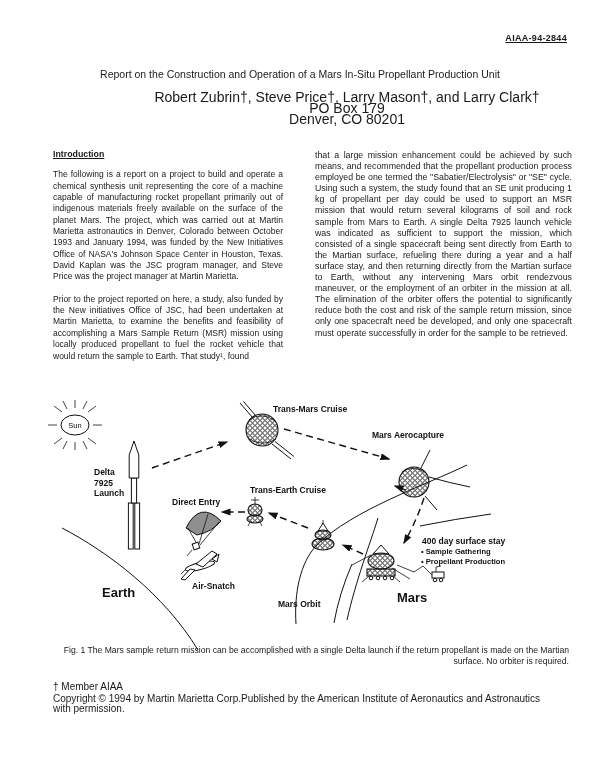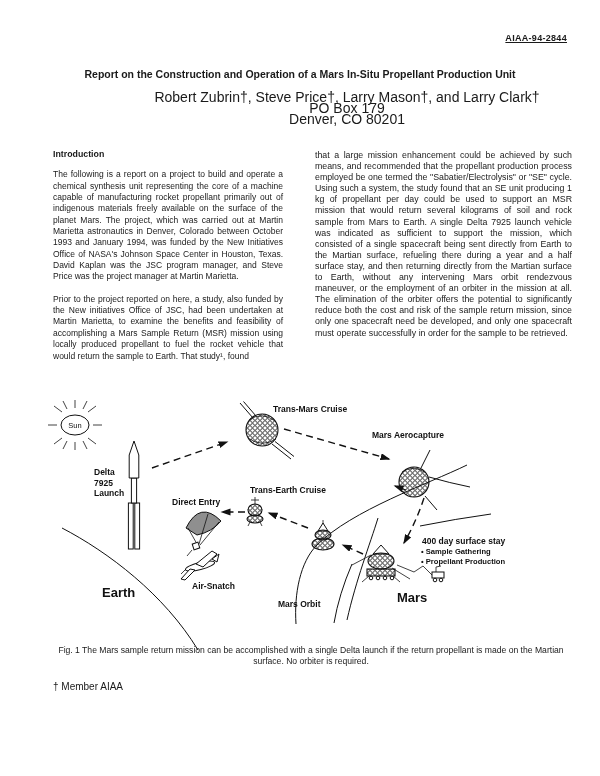--- a/index.html
+++ b/index.html
@@ -2,38 +2,38 @@
 <html><head>
 <meta charset="utf-8">
 <style>
   html,body{margin:0;padding:0;background:#ffffff;}
   #page{
     position:relative;width:600px;height:776px;background:#ffffff;
     font-family:"Liberation Sans",sans-serif;color:#1a1a1a;overflow:hidden;
   }
   .abs{position:absolute;}
   .report-number{top:33px;right:33px;font-size:9px;font-weight:bold;letter-spacing:.3px;text-decoration:underline;}
-  .title{top:68px;left:0;width:600px;text-align:center;font-size:10.5px;font-weight:bold;}
+  .title{top:68px;left:0;width:600px;text-align:center;font-size:10.5px;font-weight:normal;}
   .byline{top:92px;left:0;width:600px;text-align:center;font-size:14px;line-height:11.2px;padding-left:47px;}
   .col{font-size:8.5px;line-height:11.35px;text-align:justify;}
   .col-left{top:149px;left:53px;width:230px;}
   .col-right{top:150px;left:315px;width:257px;font-size:8.8px;line-height:11.1px;}
-  .intro-head{font-weight:bold;font-size:8.8px;margin:0 0 9px 0;text-align:left;}
+  .intro-head{font-weight:bold;text-decoration:underline;font-size:8.8px;margin:0 0 9px 0;text-align:left;}
   .para{margin:0 0 11px 0;}
   .fig{top:398px;left:0;}
   .fig-label{font:bold 8.5px "Liberation Sans",sans-serif;fill:#111;}
   .fig-label-sm{font:bold 7.6px "Liberation Sans",sans-serif;fill:#111;}
   .fig-label-lg{font:bold 13px "Liberation Sans",sans-serif;fill:#111;}
   .fig-label-sun{font:7.5px "Liberation Sans",sans-serif;fill:#111;}
   .ln{stroke:#111;stroke-width:1;fill:none;}
   .ln-thin{stroke:#111;stroke-width:.8;fill:none;}
   .dash{stroke:#111;stroke-width:1.4;fill:none;stroke-dasharray:7 4.5;}
   .whitefill{fill:#ffffff;stroke:#111;stroke-width:1;}
   .scribfill{fill:url(#scrib);stroke:#111;stroke-width:1.1;}
-  .caption{top:645px;left:53px;width:516px;font-size:8.6px;line-height:11px;text-align:center;}
+  .caption{top:645px;left:53px;width:516px;font-size:8.6px;line-height:11px;text-align:right;}
   .footnotes{top:682px;left:53px;width:500px;font-size:10px;line-height:10.6px;}
   .footnotes .member{margin:0;}
   .footnotes .copy{margin:1px 0 0 0;}
 </style>
 </head>
 <body>
 
 <div id="page">
 
   <div class="abs report-number">AIAA-94-2844</div>
@@ -196,15 +196,16 @@
       <path d="M212,161 L219,156 L217,164 Z" class="whitefill"></path>
       <line x1="185" y1="172" x2="181" y2="176" class="ln-thin"></line>
     </g>
     <text x="192" y="191" class="fig-label">Air-Snatch</text>
   </svg>
 
   <div class="abs caption">Fig. 1 The Mars sample return mission can be accomplished with a single Delta launch if the return propellant is made on the Martian surface. No orbiter is required.</div>
 
   <div class="abs footnotes">
     <p class="member">† Member AIAA</p>
+    <p class="copy">Copyright © 1994 by Martin Marietta Corp.Published by the American Institute of Aeronautics and Astronautics with permission.</p>
   </div>
 
 </div>
 
 </body></html>

